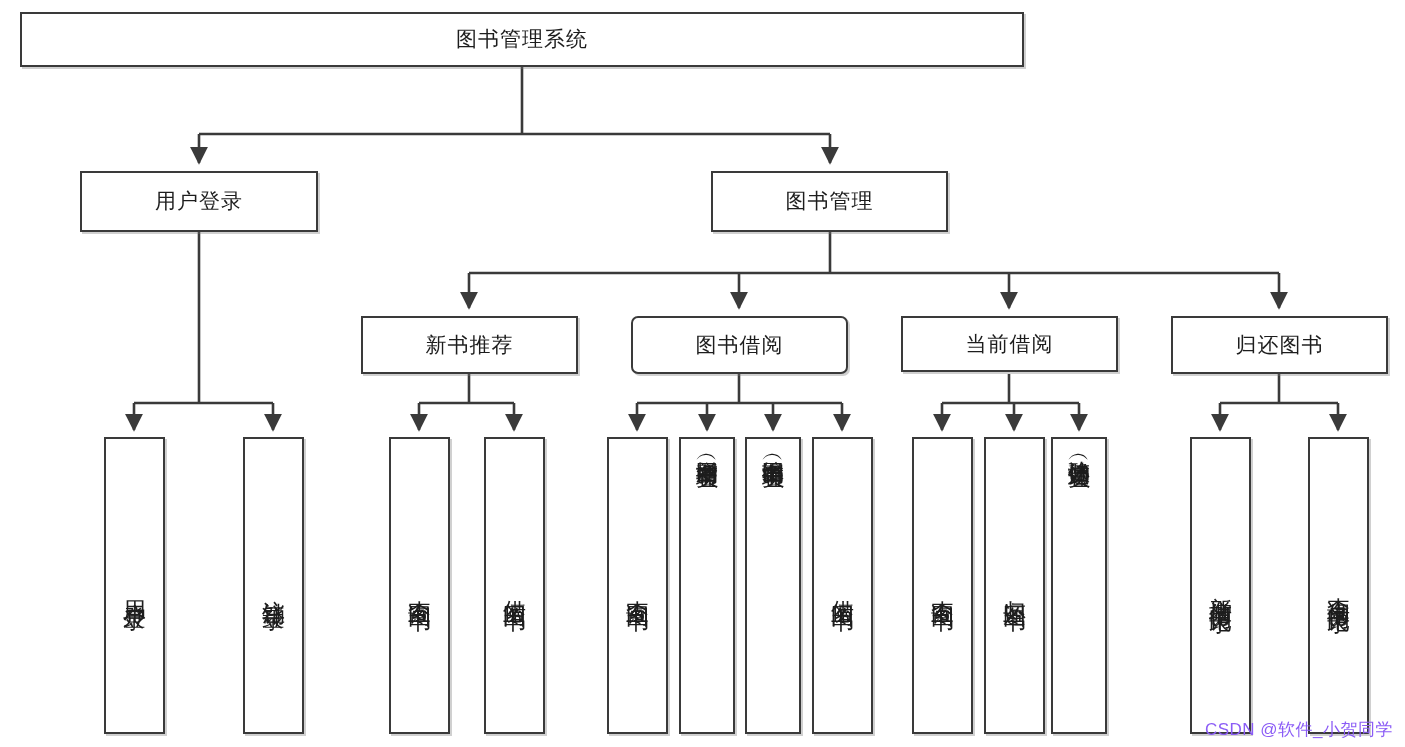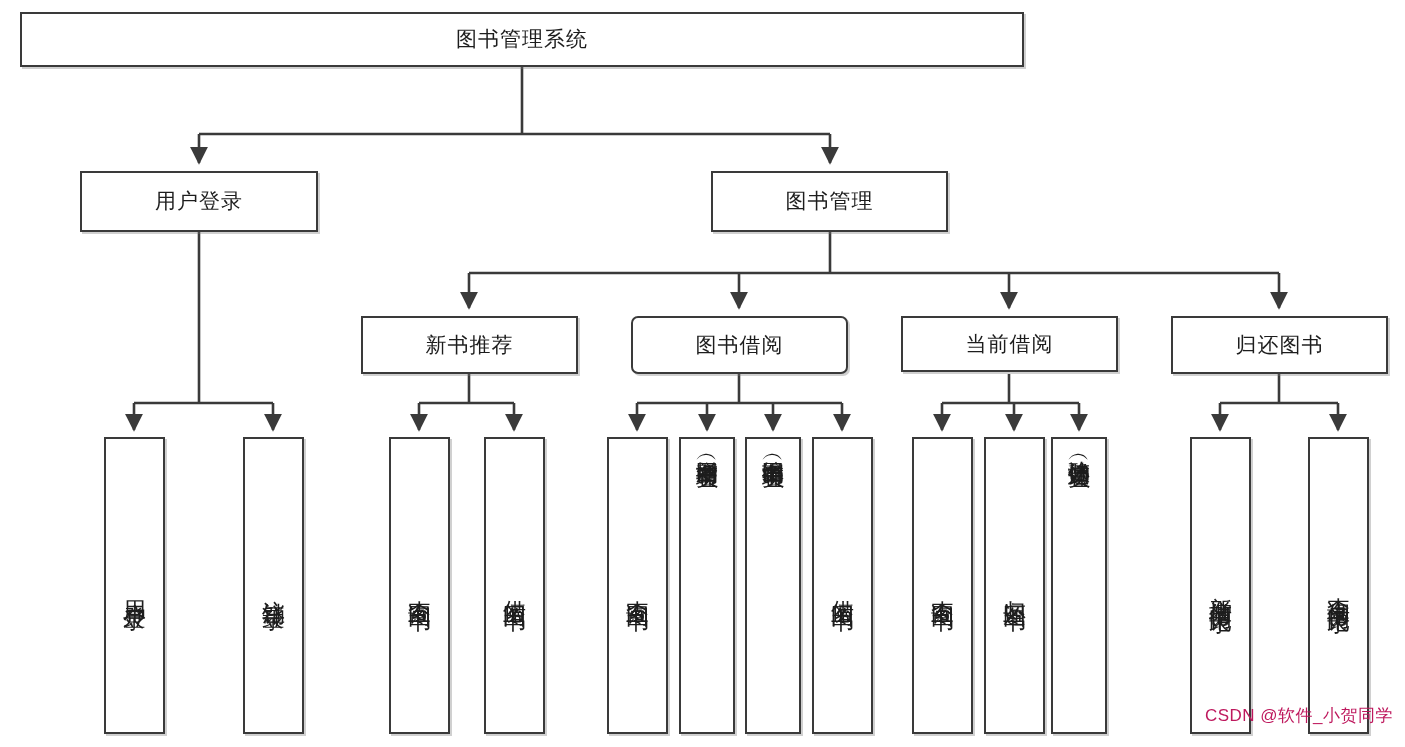--- a/index.html
+++ b/index.html
@@ -62,23 +62,23 @@
   .node-v.compact .node-label {
     letter-spacing: 1px;
     font-size: 22px;
   }
   .node-v.center {
     align-items: center;
   }
   .watermark {
     position: absolute;
     right: 12px;
-    bottom: 20px;
+    bottom: 6px;
     font-size: 17px;
-    color: #be185d;
+    color: #8b5cf6;
     letter-spacing: 0.5px;
     white-space: nowrap;
     pointer-events: none;
   }
 </style>
 </head>
 <body>
 
 <div id="canvas">
 

